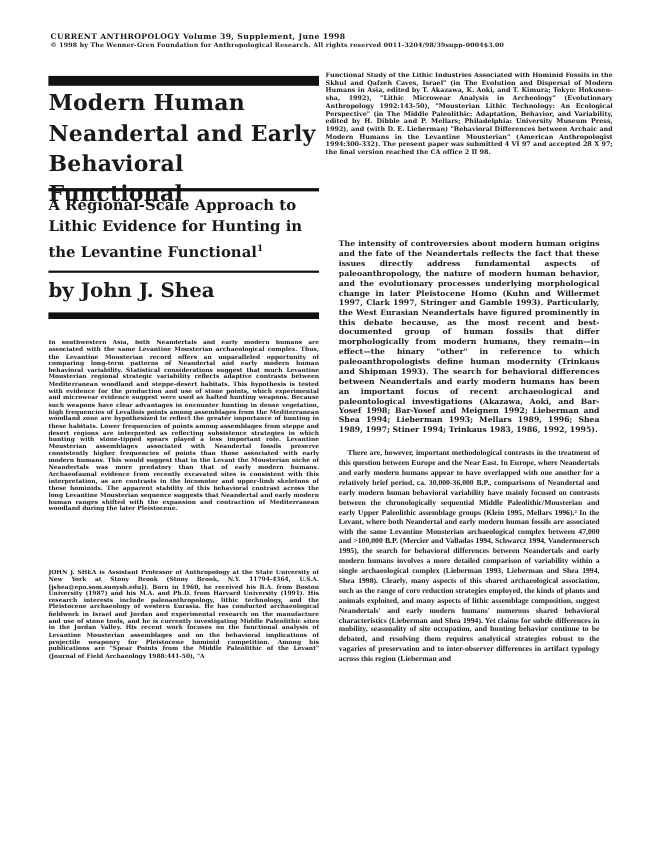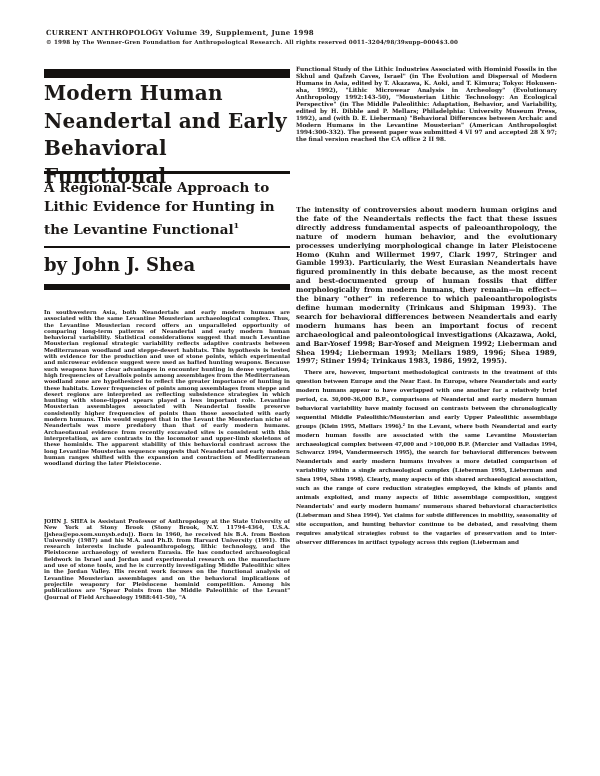--- a/index.html
+++ b/index.html
@@ -21,21 +21,21 @@
   .byline{left:44px;top:254px;width:246px;font-size:18px;font-weight:700;}
   .bar2{left:44px;top:284px;width:246px;height:6px;}
   .micro{font-size:5.4px;line-height:6.3px;font-weight:700;text-align:justify;overflow:hidden;}
   .abstract{left:44px;top:309px;width:246px;height:192px;}
   .bio{left:44px;top:518px;width:246px;height:95px;}
   .fn1{left:44px;top:632px;width:246px;height:79px;}
   
   .biocont{left:296px;top:66px;width:261px;height:94px;font-size:5.8px;line-height:7px;}
   .maintext{left:296px;top:206px;width:261px;height:452px;font-size:7px;line-height:8.9px;
             font-weight:700;text-align:justify;overflow:hidden;}
-  .maintext p{margin:0;}
+  .maintext p{margin:12px;}
   .maintext p.p2{text-indent:8px;margin-top:2px;font-family:Liberation Serif, serif;}
   .fn2{left:296px;top:685px;width:261px;height:22px;font-size:5.8px;line-height:7px;}
   .pagenum{left:520px;top:720px;width:40px;font-size:11px;font-style:italic;font-weight:700;}
   .band{left:0;top:737px;width:600px;height:39px;background:#000000;}
   .bandfade{left:0;top:735px;width:600px;height:2px;background:linear-gradient(#ffffff,#4a4a4a);}
   sup{font-size:60%;vertical-align:super;}
 </style>
 </head>
 <body>
 

